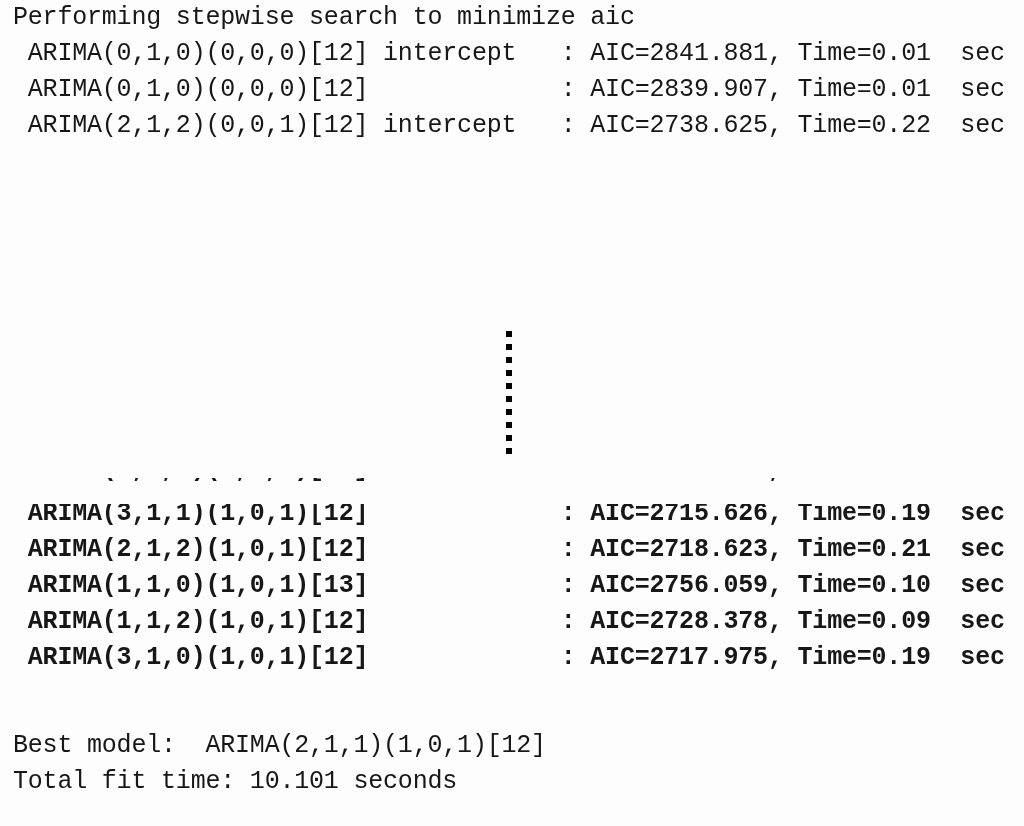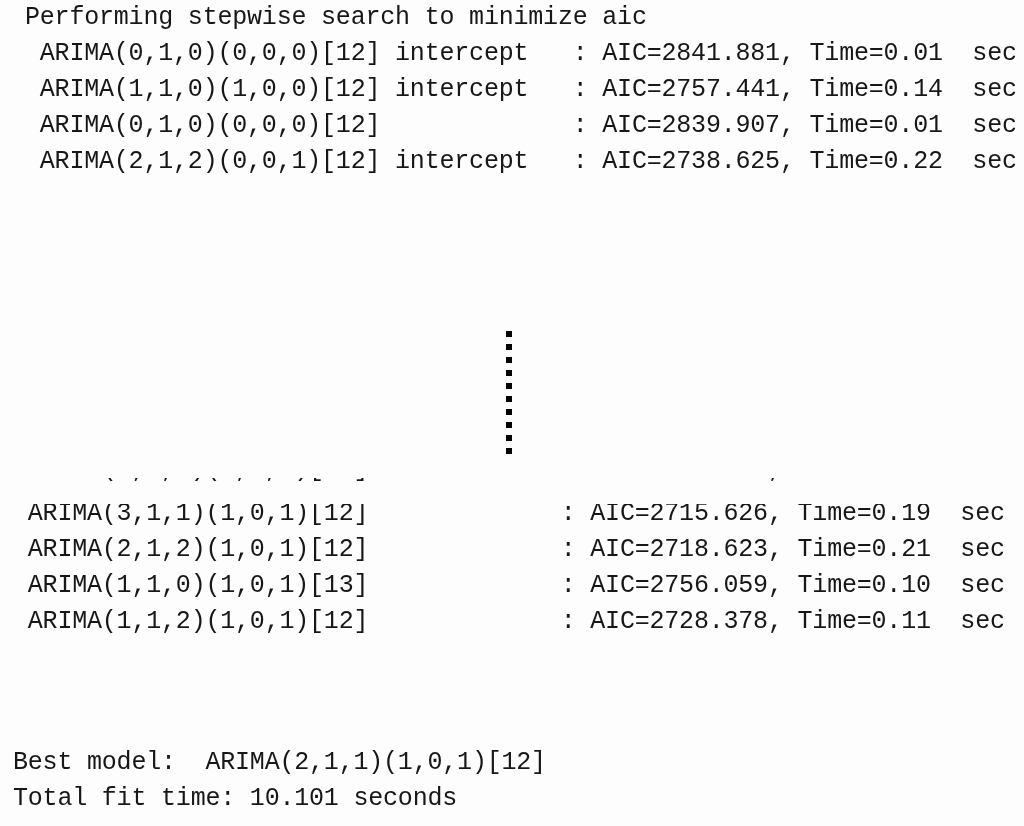--- a/index.html
+++ b/index.html
@@ -21,47 +21,48 @@
     line-height: 36px;
     letter-spacing: -0.2px;
   }
   .console-top {
     position: absolute;
     top: 0;
     left: 0;
     width: 1024px;
     height: 279px;
     overflow: hidden;
-    padding-left: 25px;
+    padding-left: 13px;
     box-sizing: border-box;
   }
   .console-bottom {
     position: absolute;
     top: 478px;
     left: 0;
     width: 1024px;
     height: 238px;
     overflow: hidden;
     padding-left: 13px;
     box-sizing: border-box;
+    font-weight: bold;
   }
   .fragment-line {
     position: absolute;
     top: -26px;
     left: 13px;
   }
   .bottom-rows {
     padding-top: 18px;
   }
   .row-top-clipped {
     clip-path: inset(8px 0 0 0);
   }
   .console-footer {
     position: absolute;
-    top: 745px;
+    top: 728px;
     left: 13px;
     font-family: Liberation Mono, monospace;
   }
   .ellipsis-icon {
     position: absolute;
     left: 506px;
     top: 331px;
     display: flex;
     flex-direction: column;
     gap: 7px;
@@ -71,21 +72,20 @@
     height: 6px;
     background: #000;
   }
 </style>
 </head>
 <body>
 
 <div class="console-top">
   <div class="line">Performing stepwise search to minimize aic</div>
   <div class="line"> ARIMA(0,1,0)(0,0,0)[12] intercept   : AIC=2841.881, Time=0.01  sec</div>
-  <div class="line"> ARIMA(1,1,0)(1,0,0)[12] intercept   : AIC=2757.441, Time=0.14  sec</div>
   <div class="line"> ARIMA(0,1,0)(0,0,0)[12]             : AIC=2839.907, Time=0.01  sec</div>
   <div class="line"> ARIMA(2,1,2)(0,0,1)[12] intercept   : AIC=2738.625, Time=0.22  sec</div>
 </div>
 
 <div class="ellipsis-icon">
   <div class="ellipsis-dot"></div>
   <div class="ellipsis-dot"></div>
   <div class="ellipsis-dot"></div>
   <div class="ellipsis-dot"></div>
   <div class="ellipsis-dot"></div>
@@ -95,20 +95,21 @@
   <div class="ellipsis-dot"></div>
   <div class="ellipsis-dot"></div>
 </div>
 
 <div class="console-bottom">
   <div class="line fragment-line"> ARIMA(3,1,1)(1,0,1)[12]             : AIC=2715.626, Time=0.19  sec</div>
   <div class="bottom-rows">
     <div class="line row-top-clipped"> ARIMA(3,1,1)(1,0,1)[12]             : AIC=2715.626, Time=0.19  sec</div>
     <div class="line"> ARIMA(2,1,2)(1,0,1)[12]             : AIC=2718.623, Time=0.21  sec</div>
     <div class="line"> ARIMA(1,1,0)(1,0,1)[13]             : AIC=2756.059, Time=0.10  sec</div>
-    <div class="line"> ARIMA(1,1,2)(1,0,1)[12]             : AIC=2728.378, Time=0.11  sec</div>
+    <div class="line"> ARIMA(1,1,2)(1,0,1)[12]             : AIC=2728.378, Time=0.09  sec</div>
+    <div class="line"> ARIMA(3,1,0)(1,0,1)[12]             : AIC=2717.975, Time=0.19  sec</div>
   </div>
 </div>
 
 <div class="console-footer">
   <div class="line">Best model:  ARIMA(2,1,1)(1,0,1)[12]</div>
   <div class="line">Total fit time: 10.101 seconds</div>
 </div>
 
 </body></html>

